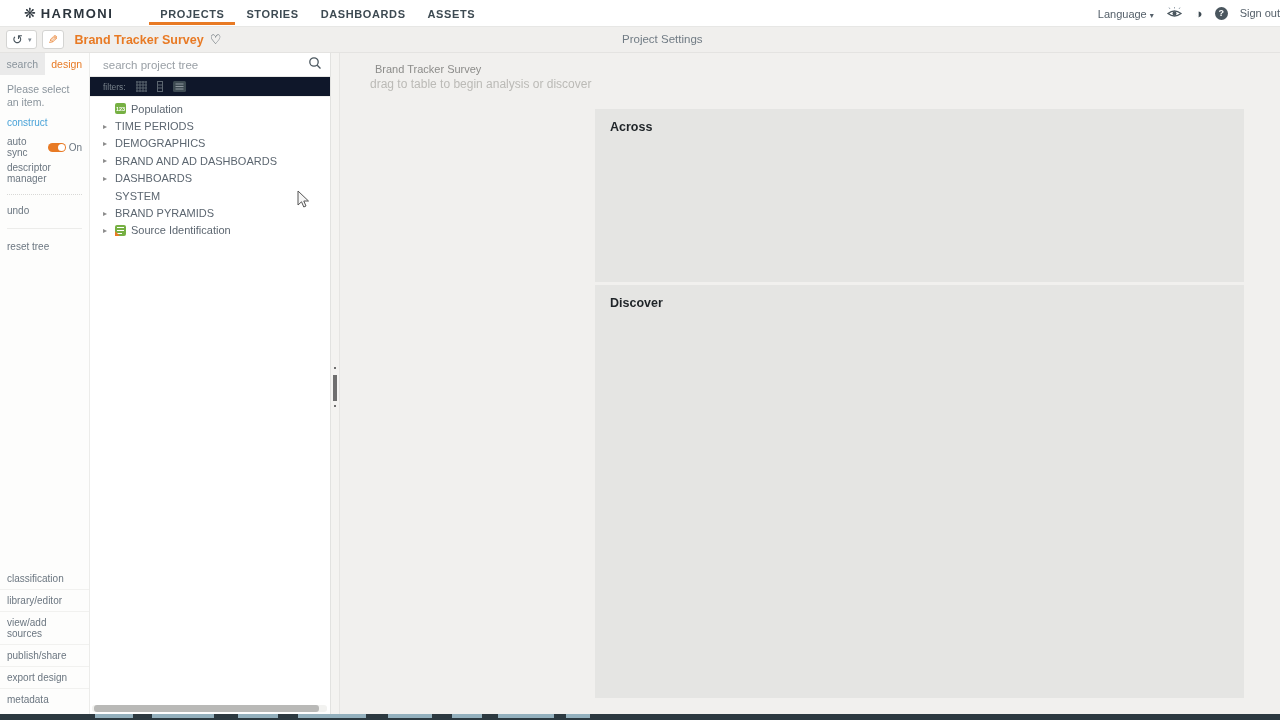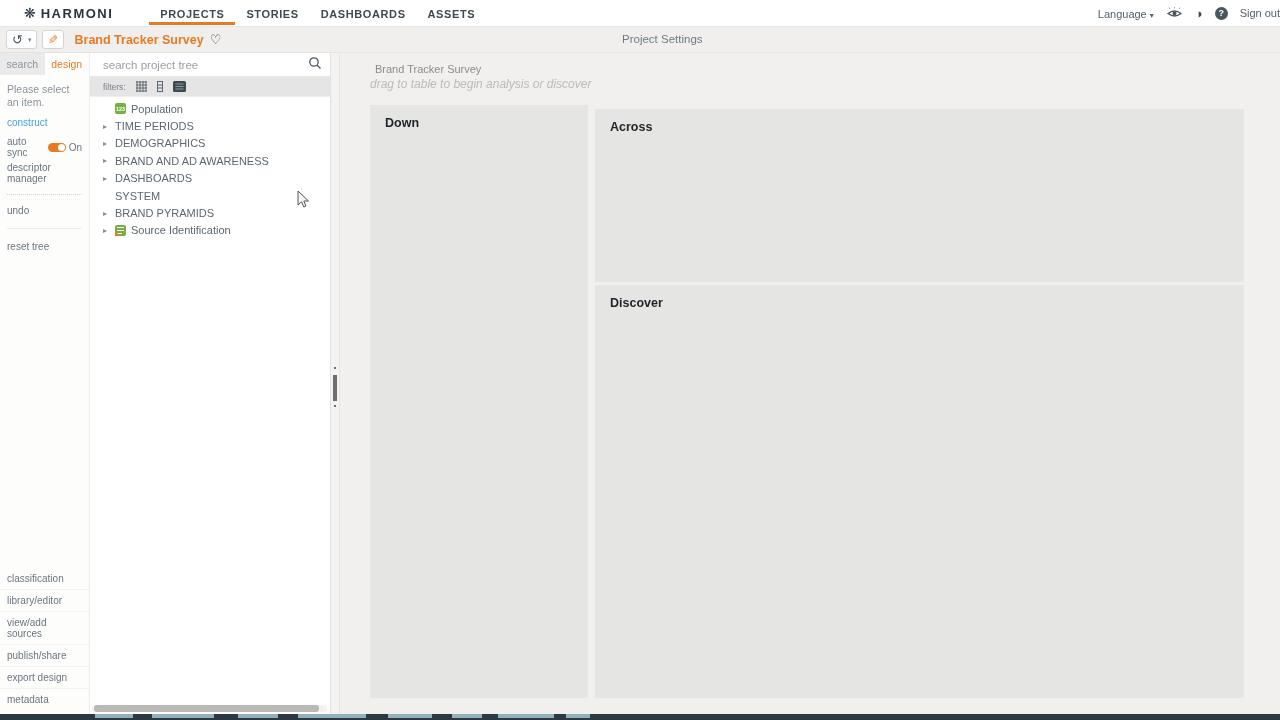--- a/index.html
+++ b/index.html
@@ -63,21 +63,21 @@
 
   
   .treepanel { width:241px; background:#ffffff; border-right:1px solid #e2e2e0;
     position:relative; flex-shrink:0; }
   .tree-search { height:24px; border-bottom:1px solid #e8e8e6; display:flex; align-items:center;
     padding:0 8px 0 13px; }
   .tree-search input { flex:1; border:none; outline:none; font-size:11.5px; color:#555;
     font-family:"Liberation Sans", sans-serif; background:transparent; }
   .tree-search input::placeholder { color:#9aa0a6; }
   .mag { flex-shrink:0; }
-  .filters { height:20px; background:#e5e5e5; border-bottom:1px solid #efefed;
+  .filters { height:20px; background:#0f172a; border-bottom:1px solid #efefed;
     display:flex; align-items:center; padding-left:13px; gap:10px; }
   .filters-label { font-size:8.5px; color:#77818a; }
   .f-icon { display:flex; cursor:pointer; }
   .tree { padding-top:3px; }
   .tree-row { display:flex; align-items:center; height:17.4px; padding-left:13px;
     font-size:11px; color:#5c6670; cursor:pointer; }
   .tw { width:12px; font-size:8px; color:#8a8a8a; flex-shrink:0; }
   .ticon { width:11px; height:11px; border-radius:2px; background:#76b043; margin-right:5px;
     flex-shrink:0; position:relative; }
   .ticon.num { color:#fff; font-size:5.5px; font-weight:700; display:flex;
@@ -93,21 +93,21 @@
 
   
   .splitter { width:9px; background:#f4f3f1; border-right:1px solid #e6e5e3;
     position:relative; flex-shrink:0; cursor:col-resize; }
   .splitter .handle { position:absolute; left:2px; top:322px; width:4px; height:26px; background:#6e6e6e; }
   .splitter .dot { position:absolute; left:3px; width:2px; height:2px; background:#6e6e6e; }
 
   
   .main { flex:1; position:relative; background:#f1f0ee; }
   .main-title { position:absolute; left:35px; top:10px; font-size:11px; color:#8c8c8a; }
-  .main-hint { position:absolute; left:30px; top:24px; font-size:12px; font-style:italic; color:#bbbab6; }
+  .main-hint { position:absolute; left:30px; top:24px; font-size:12px; color:#bbbab6; }
   .panel { position:absolute; background:#e5e5e3; }
   .panel-label { font-size:12.5px; font-weight:700; color:#1f2428; padding:11px 0 0 15px; }
   .panel-down { left:30px; top:52px; width:218px; height:593px; }
   .panel-across { left:255px; top:56px; width:649px; height:173px; }
   .panel-discover { left:255px; top:232px; width:649px; height:413px; }
 
   
   .bottomstrip { position:absolute; left:0; bottom:0; width:1280px; height:6px; background:#2c3940; }
   .bottomstrip .seg { position:absolute; top:0; height:4px; background:#93b0bd; }
 
@@ -244,21 +244,21 @@
       <div class="tree-row">
         <span class="tw">▸</span>
         <span>TIME PERIODS</span>
       </div>
       <div class="tree-row">
         <span class="tw">▸</span>
         <span>DEMOGRAPHICS</span>
       </div>
       <div class="tree-row">
         <span class="tw">▸</span>
-        <span>BRAND AND AD AWARENESS</span>
+        <span>BRAND AND AD DASHBOARDS</span>
       </div>
       <div class="tree-row">
         <span class="tw">▸</span>
         <span>DASHBOARDS</span>
       </div>
       <div class="tree-row">
         <span class="tw"></span>
         <span>SYSTEM</span>
       </div>
       <div class="tree-row">
@@ -283,23 +283,20 @@
 
   <div class="splitter">
     <div class="dot" style="top:314px;"></div>
     <div class="handle"></div>
     <div class="dot" style="top:352px;"></div>
   </div>
 
   <div class="main">
     <div class="main-title">Brand Tracker Survey</div>
     <div class="main-hint">drag to table to begin analysis or discover</div>
-    <div class="panel panel-down">
-      <div class="panel-label">Down</div>
-    </div>
     <div class="panel panel-across">
       <div class="panel-label">Across</div>
     </div>
     <div class="panel panel-discover">
       <div class="panel-label">Discover</div>
     </div>
   </div>
 </div>
 
 <div class="bottomstrip">

